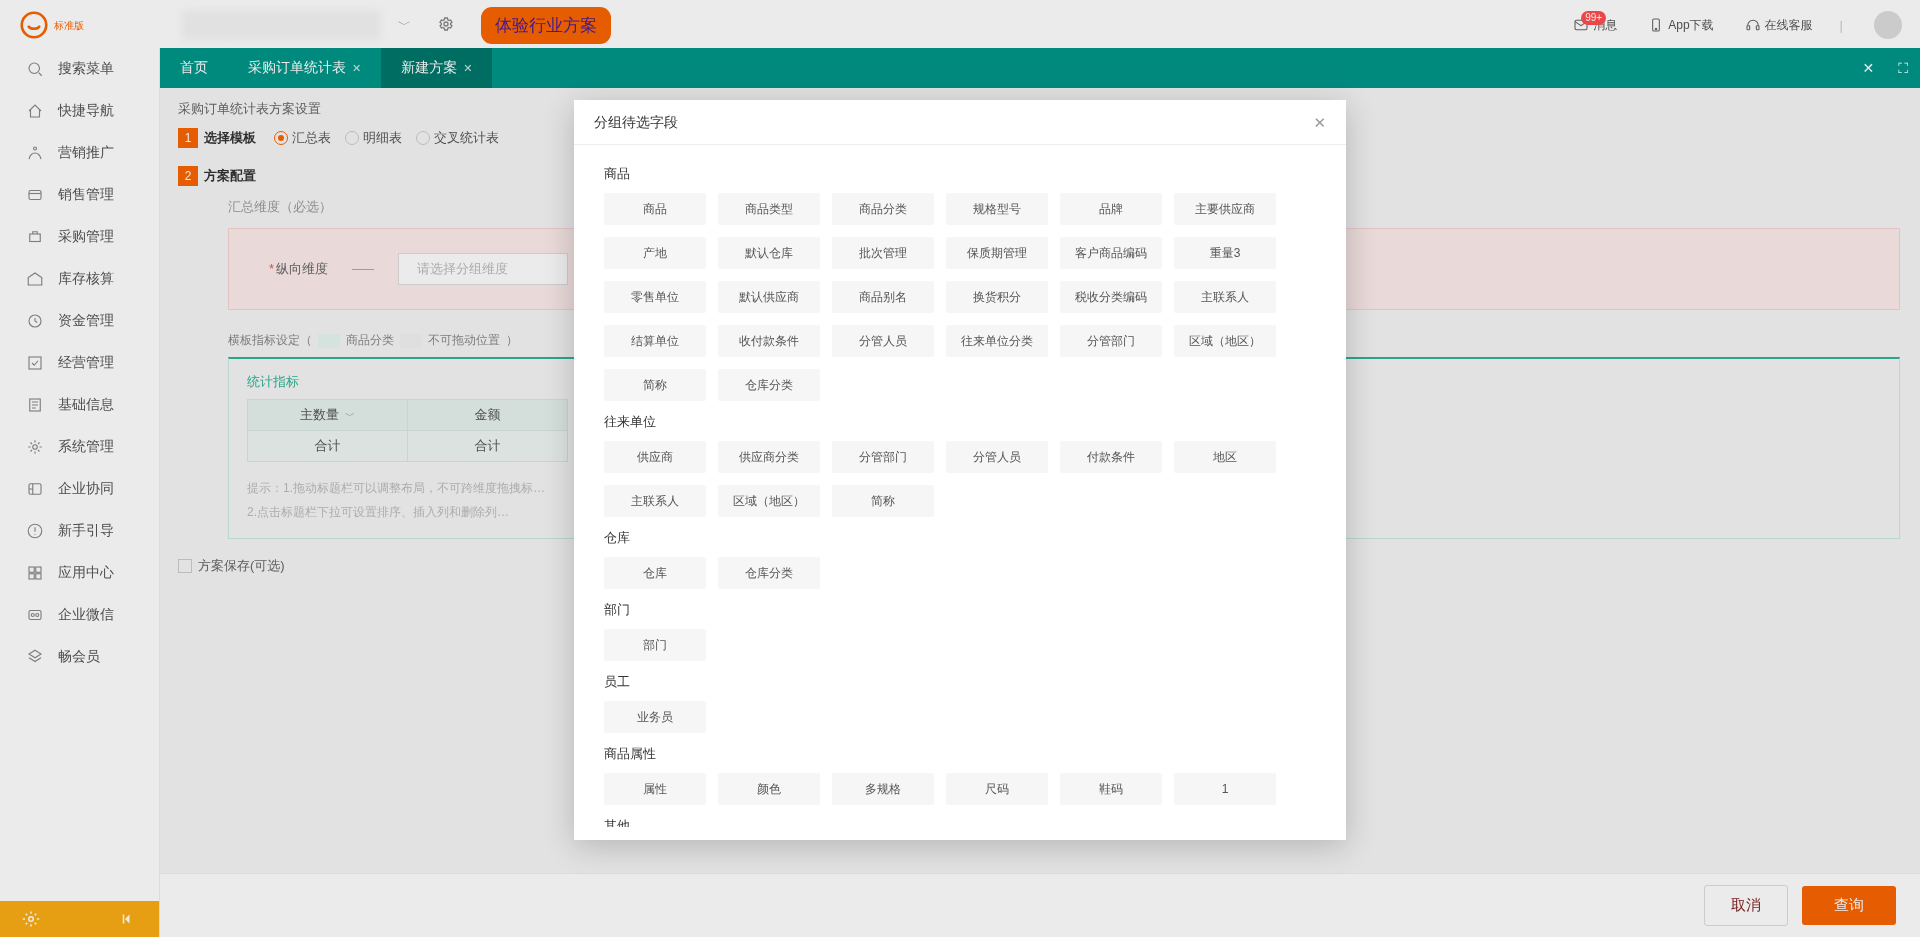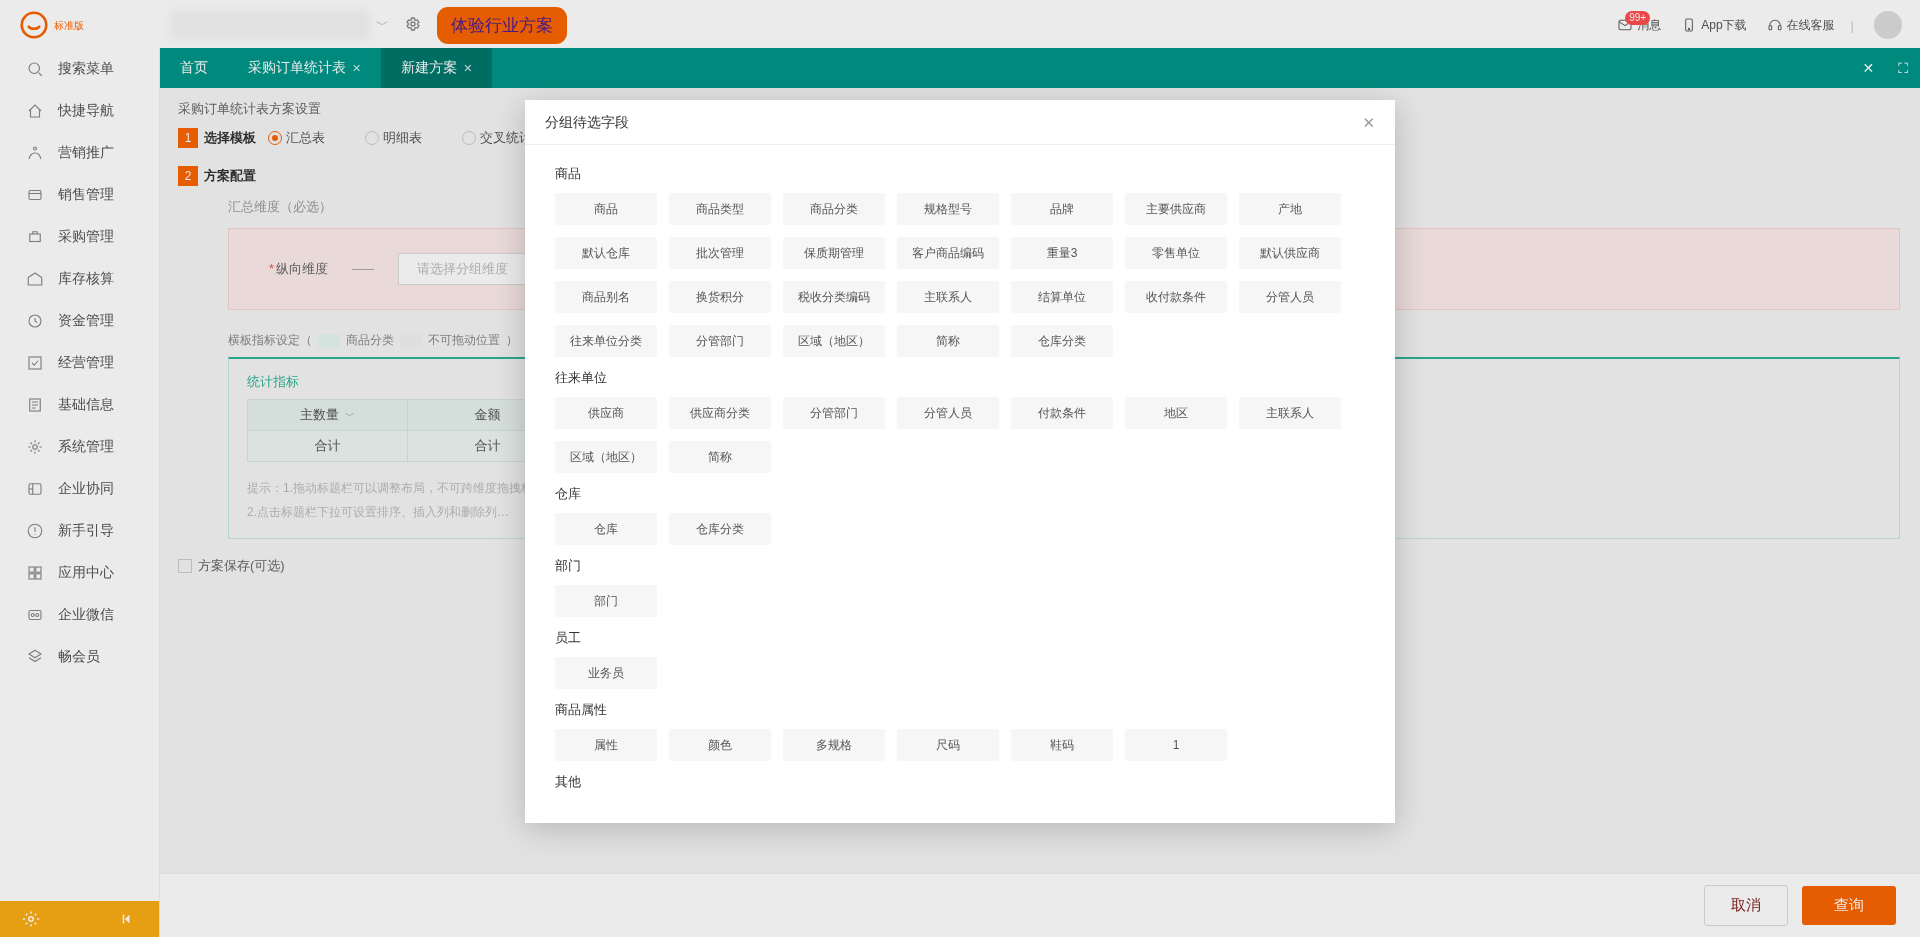--- a/index.html
+++ b/index.html
@@ -1,19 +1,19 @@
 <!DOCTYPE html>
 <html><head>
 <meta charset="utf-8">
 <style>
 * { margin: 0; padding: 0; box-sizing: border-box; }
 body { font-family: "Microsoft YaHei", "PingFang SC", sans-serif; font-size: 13px; color: #333; background: #fff; width: 1920px; height: 937px; overflow: hidden; position: relative; }
 
 
-.header { height: 51px; display: flex; align-items: center; padding: 0 18px 0 0; border-bottom: 1px solid #eee; }
+.header { height: 51px; display: flex; align-items: center; padding: 0 18px 0 0; border-bottom: 1px solid #eee; gap: 11px; }
 .logo { display: flex; align-items: center; padding-left: 20px; width: 160px; }
 .logo-svg { width: 28px; height: 28px; }
 .logo-text { margin-left: 6px; line-height: 1.1; }
 .logo-text .main { color: #f60; font-size: 13px; font-weight: 600; }
 .logo-text .sub { color: #f60; font-size: 10px; }
 .blur-box { width: 200px; height: 30px; background: #f5f5f5; border-radius: 4px; filter: blur(4px); margin-left: 10px; }
 .header-dd { margin-left: 6px; color: #aaa; }
 .header-gear { margin: 0 16px; color: #888; }
 .btn-orange { background:#fa6400; color:#4c1d95; border:none; border-radius:11px; padding:7px 14px; font-size:17px; cursor:pointer; }
 .header-spacer { flex:1; }
@@ -36,22 +36,22 @@
 .tab { padding:0 20px; height:100%; display:flex; align-items:center; cursor:pointer; position:relative; }
 .tab.active { background:#00776b; }
 .tab .x { margin-left:6px; font-size:11px; opacity:.8; }
 .tab-close-all { margin-left:auto; padding:0 12px; cursor:pointer; }
 .tab-expand { padding:0 12px; cursor:pointer; }
 
 .page-body { flex:1; padding:12px 0 0 18px; overflow:auto; position:relative; }
 .crumb { font-size:13px; color:#666; margin-bottom:10px; }
 .step-row { display:flex; align-items:center; margin-bottom:10px; }
 .step-badge { width:20px; height:20px; background:#fa6400; color:#fff; display:inline-flex; align-items:center; justify-content:center; font-size:12px; margin-right:6px; }
-.step-label { font-size:13px; color:#333; font-weight:600; margin-right:12px; }
-.radios { display:flex; gap:40px; align-items:center; }
+.step-label { font-size:13px; color:#333; font-weight:600; margin-right:18px; }
+.radios { display:flex; gap:14px; align-items:center; }
 .radio { display:flex; align-items:center; gap:4px; color:#555; }
 .radio .dot { width:14px; height:14px; border-radius:50%; border:1px solid #ccc; display:inline-block; position:relative; }
 .radio.sel .dot { border-color:#fa6400; }
 .radio.sel .dot::after { content:""; position:absolute; inset:3px; background:#fa6400; border-radius:50%; }
 
 .section-indent { padding-left:50px; }
 .dim-title { color:#999; margin:12px 0; }
 .warn-box { background:#fdecec; border:1px solid #f8d5d4; padding:24px 40px; display:flex; align-items:center; gap:24px; color:#666; width:calc(100% - 20px); }
 .warn-box .star { color:#f25643; margin-right:2px; }
 .dash { display:inline-block; width:22px; border-top:1px solid #aaa; }
@@ -74,21 +74,21 @@
 .save-row { margin:18px 0 0 0; display:flex; align-items:center; gap:6px; color:#666; }
 .save-row .cb { width:14px; height:14px; border:1px solid #ccc; display:inline-block; }
 
 
 .footer-bar { height:64px; background:#fff; display:flex; align-items:center; justify-content:flex-end; padding-right:24px; gap:14px; border-top:1px solid #eee; }
 .btn-plain { background:#fff; border:1px solid #ddd; color:#7f1d1d; padding:10px 26px; font-size:15px; border-radius:3px; cursor:pointer; }
 .btn-primary { background:#fa6400; border:none; color:#fff; padding:10px 32px; font-size:15px; border-radius:3px; cursor:pointer; }
 
 
 .mask { position:absolute; inset:0; background:rgba(0,0,0,0.08); }
-.modal { position:absolute; top:100px; left:50%; transform:translateX(-50%); width:870px; background:#fff; box-shadow:0 6px 30px rgba(0,0,0,.2); display:flex; flex-direction:column; max-height:740px; }
+.modal { position:absolute; top:100px; left:50%; transform:translateX(-50%); width:772px; background:#fff; box-shadow:0 6px 30px rgba(0,0,0,.2); display:flex; flex-direction:column; max-height:740px; }
 .modal-head { padding:14px 20px 12px; border-bottom:1px solid #eee; display:flex; align-items:center; justify-content:space-between; }
 .modal-title { font-size:14px; color:#333; }
 .modal-close { cursor:pointer; color:#999; font-size:15px; }
 .modal-body { padding:8px 6px 2px 30px; overflow-y:scroll; overflow-x:hidden; flex:1; }
 .mgrp-title { font-size:13px; color:#333; margin:12px 0 10px; font-weight:500; }
 .tag-row { display:flex; flex-wrap:wrap; gap:12px; margin-bottom:6px; max-width:810px; }
 .tag { width:102px; height:32px; background:#f6f6f6; border-radius:2px; display:flex; align-items:center; justify-content:center; font-size:12px; color:#555; cursor:pointer; }
 .modal-hscroll { height:14px; overflow-x:scroll; overflow-y:hidden; }
 .modal-hscroll>div { width:1200px; height:1px; }
 

